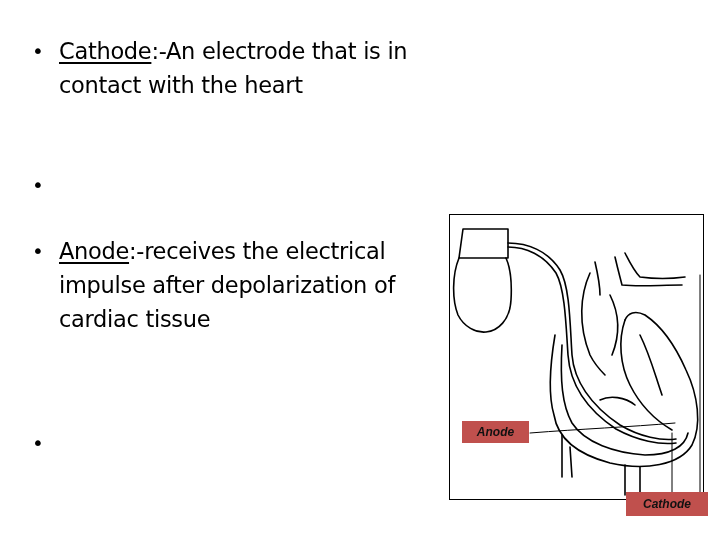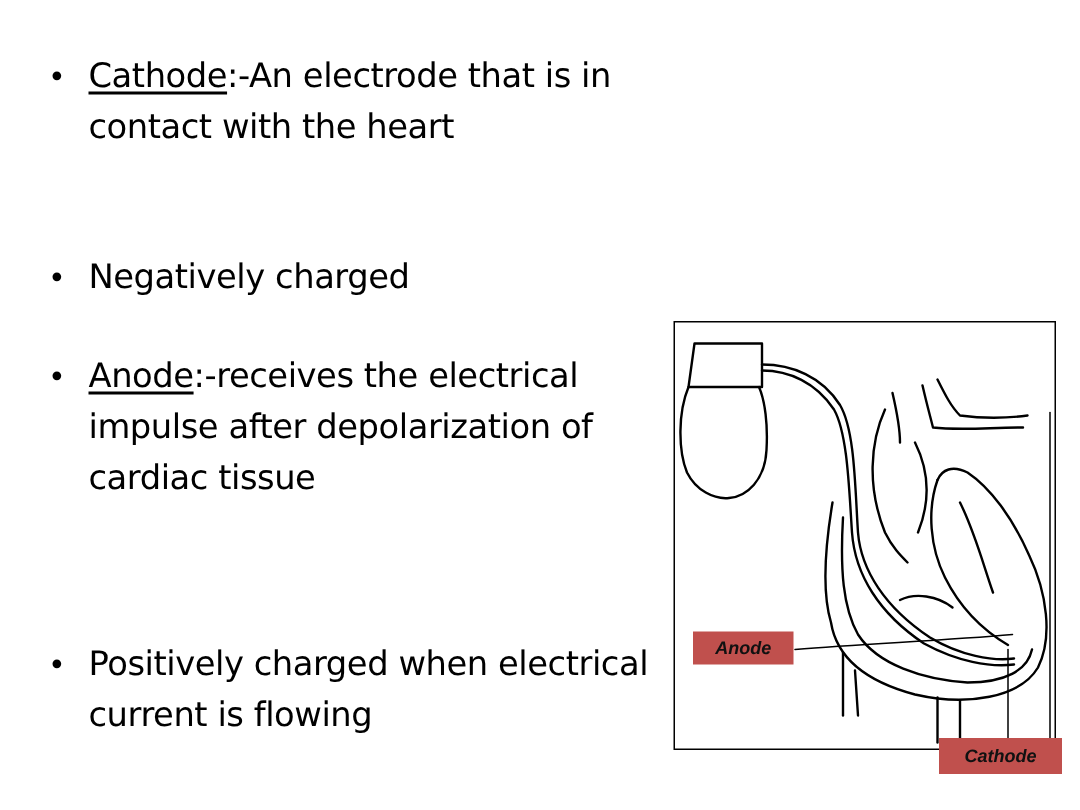--- a/index.html
+++ b/index.html
@@ -30,29 +30,27 @@
 </head>
 <body>
 
 <div class="bullets">
   <div class="bullet b1">
     <span class="dot">•</span>
     <span class="term">Cathode</span><span>:-An electrode that is in contact with the heart</span>
   </div>
   <div class="bullet b2">
     <span class="dot">•</span>
-    <span>Negatively charged</span>
   </div>
   <div class="bullet b3">
     <span class="dot">•</span>
     <span class="term">Anode</span><span>:-receives the electrical impulse after depolarization of cardiac tissue</span>
   </div>
   <div class="bullet b4">
     <span class="dot">•</span>
-    <span>Positively charged when electrical current is flowing</span>
   </div>
 </div>
 
 <div class="figure">
   <svg width="253" height="284" viewBox="0 0 253 284" fill="none" stroke="#000" stroke-width="1.6" stroke-linejoin="round" stroke-linecap="round">
 
     <path d="M13 14 L58 14 L58 43 L9 43 Z"></path>
     <path d="M9 43 C2 60 2 85 8 100 C14 112 26 118 36 117 C48 116 60 105 61 85 C62 68 60 52 56 43"></path>
 
     <path d="M58 28 C78 28 98 36 110 55 C120 72 120 110 122 140 C124 165 140 190 170 210 C190 222 212 226 226 224"></path>

